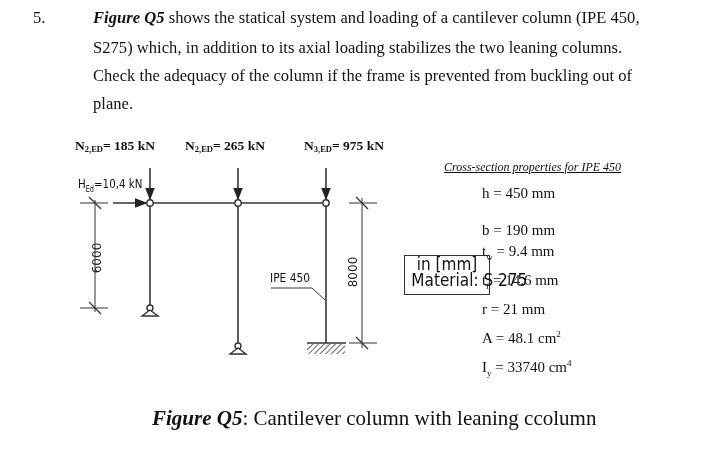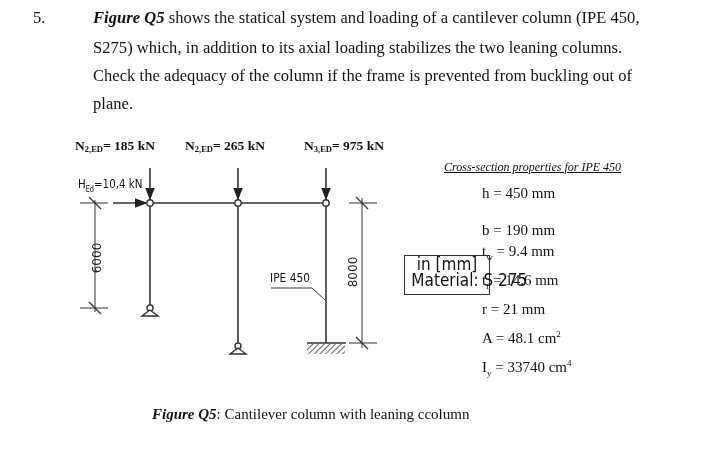--- a/index.html
+++ b/index.html
@@ -11,21 +11,21 @@
   .qline { left:93px; font-size:16.5px; letter-spacing:0.05px; }
   .qline b i, .bi { font-weight:bold; font-style:italic; }
   .load { font-size:13.5px; font-weight:bold; }
   .load sub { font-size:8.5px; vertical-align:-2px; }
   .hed { font-size:12.5px; transform:scaleX(0.82); transform-origin:left top; }
   .hed sub { font-size:8px; }
   .cs-title { left:444px; top:160px; font-size:12px; font-style:italic; text-decoration:underline; }
   .prop { left:482px; font-size:15px; }
   .prop sub { font-size:9px; }
   .prop sup { font-size:9px; }
-  .caption { left:152px; top:406px; font-size:15px; }
+  .caption { left:152px; top:406px; font-size:21px; }
   .matbox { left:404px; top:255px; width:84px; height:38px; border:1.5px solid #333; text-align:center; font-size:18px; line-height:16px; }
   .matbox div { transform:scaleX(0.85); }
   svg { position:absolute; left:0; top:0; }
 </style>
 </head>
 <body>
 
 <div class="abs serif qnum">5.</div>
 <div class="abs serif qline" style="top:8px;"><span class="bi">Figure Q5</span><span> shows the statical system and loading of a cantilever column (IPE 450,</span></div>
 <div class="abs serif qline" style="top:38px;">S275) which, in addition to its axial loading stabilizes the two leaning columns.</div>

